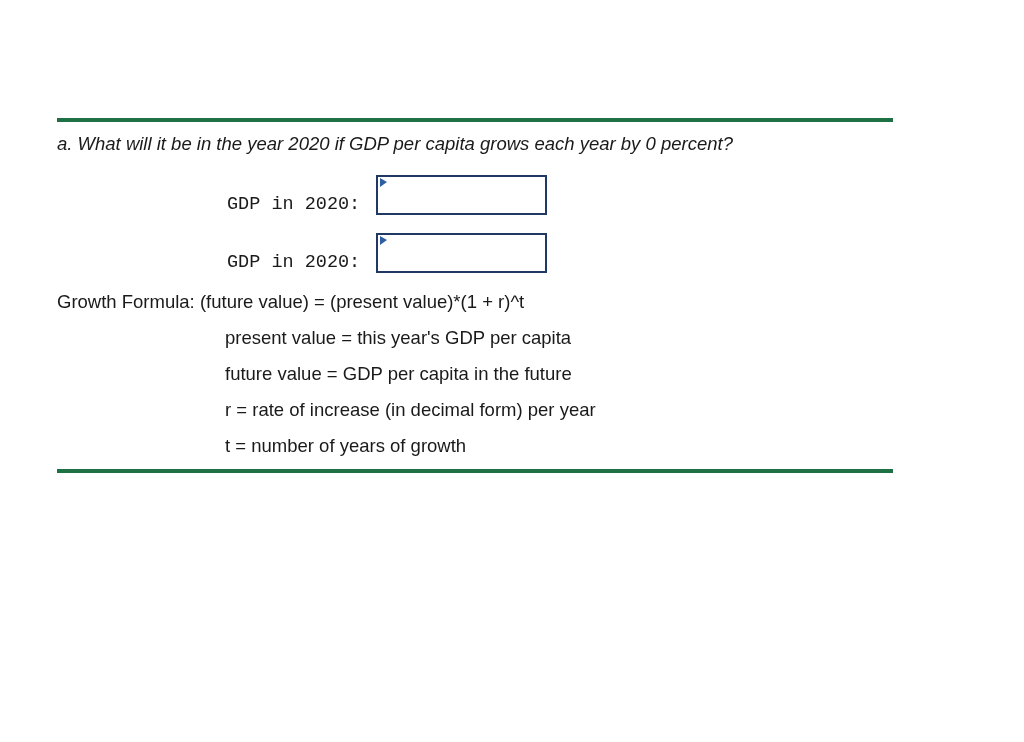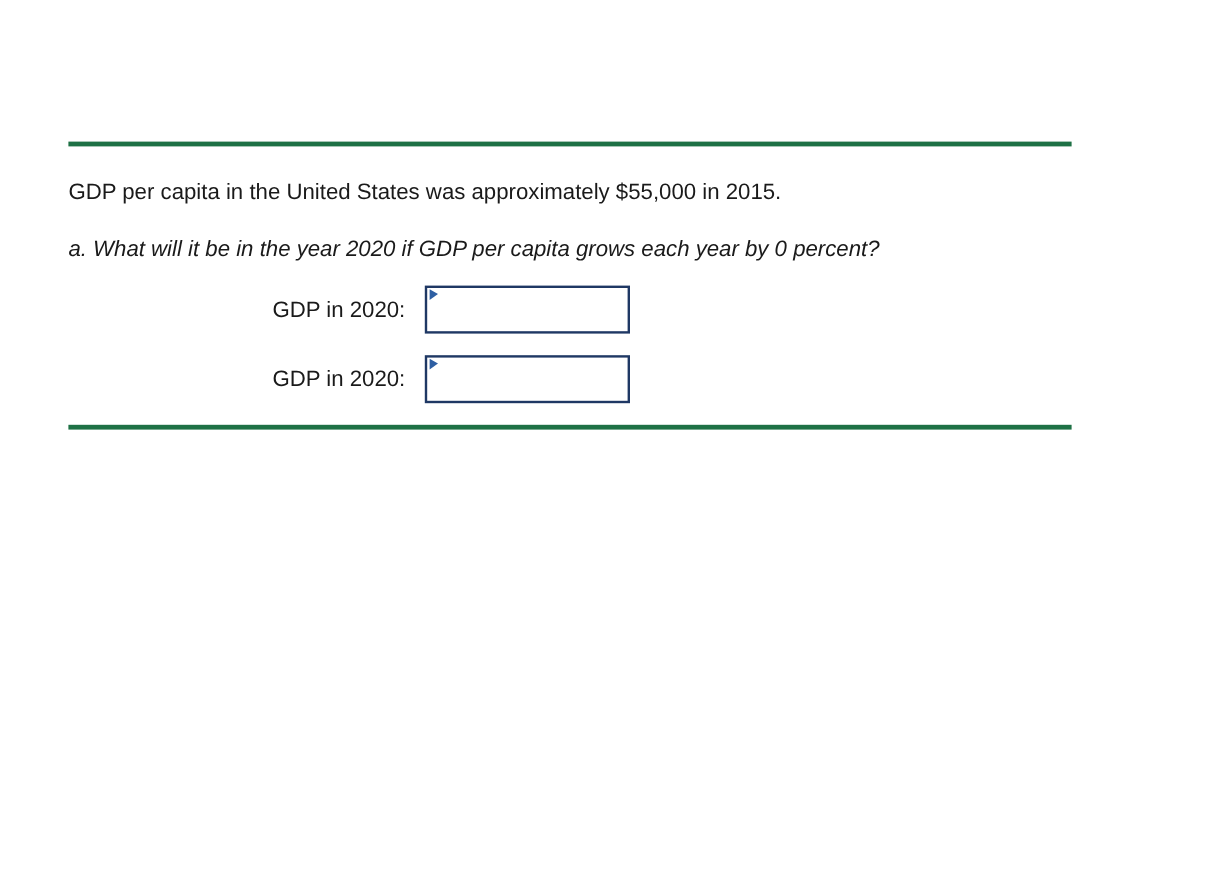--- a/index.html
+++ b/index.html
@@ -45,23 +45,24 @@
     color: #1a1a1a;
     margin: 0 0 22px 0;
     white-space: nowrap;
   }
   .line.tight {
     margin-bottom: 18px;
     font-style: italic;
   }
   .answer-row {
     display: flex;
-    align-items: center;
+    align-items: flex-end;
     margin: 0 0 18px 0;
     padding-left: 170px;
+    font-family: Liberation Mono, monospace;
   }
   .answer-label {
     font-size: 18.5px;
     color: #1a1a1a;
     margin-right: 16px;
     white-space: nowrap;
   }
   .answer-box {
     width: 171px;
     height: 40px;
@@ -104,21 +105,20 @@
 </head>
 <body>
 
 <div class="page">
   <div class="content">
 
     <div class="rule"></div>
 
     <div class="body-block">
 
-      <p class="line" style="margin-top:16px;">GDP per capita in the United States was approximately $55,000 in 2015.</p>
 
 
       <p class="line tight">a. What will it be in the year 2020 if GDP per capita grows each year by 0 percent?</p>
 
       <div class="answer-row">
         <span class="answer-label">GDP in 2020:</span>
         <div class="answer-box">
           <span class="caret"></span>
           <span></span>
         </div>
@@ -126,20 +126,27 @@
 
 
       <div class="answer-row">
         <span class="answer-label">GDP in 2020:</span>
         <div class="answer-box">
           <span class="caret"></span>
           <span></span>
         </div>
       </div>
 
+      <p class="formula-head">Growth Formula: (future value) = (present value)*(1 + r)^t</p>
 
+      <ul class="formula-list">
+        <li>present value = this year's GDP per capita</li>
+        <li>future value = GDP per capita in the future</li>
+        <li>r = rate of increase (in decimal form) per year</li>
+        <li>t = number of years of growth</li>
+      </ul>
 
     </div>
 
     <div class="rule-bottom"></div>
 
   </div>
 </div>
 
 </body></html>

